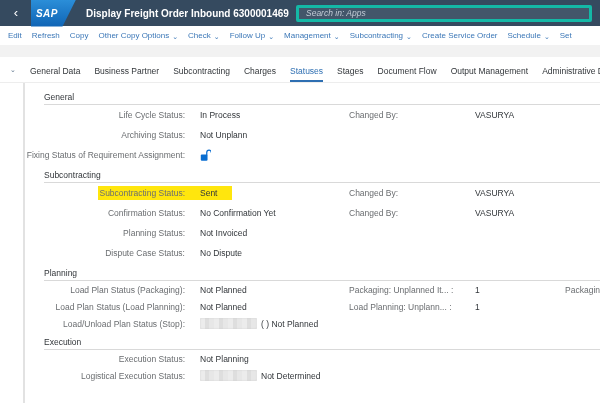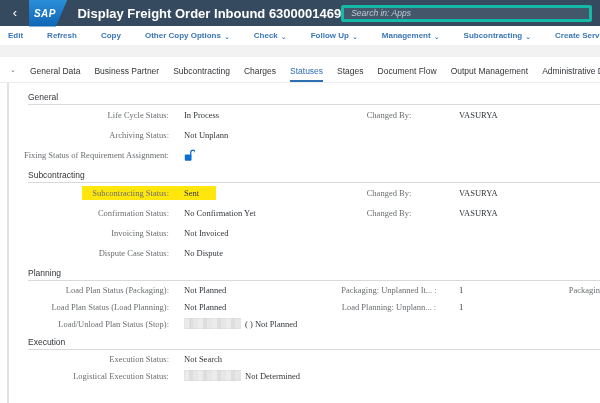--- a/index.html
+++ b/index.html
@@ -9,55 +9,55 @@
 
   
   .shell { flex:0 0 26px; height:26px; background:var(--shell-bg,#354a5f);
     display:flex; align-items:center; padding:0 8px 0 10px; }
   .back { color:#fff; font-size:13px; line-height:1; width:12px; text-align:center;
     cursor:pointer; margin-right:9px; margin-top:-1px; }
   .logo { width:45px; height:27px; background:linear-gradient(180deg,#2b8ed8,#0f64b5);
     clip-path:polygon(0 0,100% 0,70% 100%,0 100%); color:#fff; font-weight:bold;
     font-style:italic; font-size:10px; letter-spacing:.4px; display:flex;
     align-items:center; padding-left:5px; }
-  .shell-title { color:#fff; font-weight:bold; font-size:13px; margin-left:10px; white-space:nowrap; }
+  .shell-title { color:#fff; font-weight:bold; font-size:10px; margin-left:10px; white-space:nowrap; }
   .search { margin-left:auto; width:296px; height:17px; background:rgba(255,255,255,.07);
     border:3px solid #14b8a6; border-radius:2px; color:#fff; font-size:8.5px;
     font-style:italic; padding:0 7px; outline:none;
     font-family:"Liberation Sans","DejaVu Sans",sans-serif; }
   .search::placeholder { color:#c3ccd6; font-style:italic; }
 
   
   .toolbar { flex:0 0 19px; height:19px; display:flex; align-items:center;
-    padding:0 8px; gap:24px; white-space:nowrap; overflow:hidden; font-size:8px;font-weight:bold; }
+    padding:0 8px; gap:10px; white-space:nowrap; overflow:hidden; font-size:8px; }
   .tb { color:var(--link,#3b77b7); cursor:pointer; display:inline-flex; align-items:center; gap:3px; }
   .chev { font-size:7px; line-height:1; margin-top:1px; }
 
   .substrip { flex:0 0 12px; height:12px; background:#f2f2f2; }
 
   
   .tabs { flex:0 0 26px; height:26px; display:flex; align-items:flex-end; gap:14px;
     padding-left:10px; border-bottom:1px solid #ededed; white-space:nowrap;
     overflow:hidden; font-size:8.5px; }
   .tabchev { color:#5b738b; font-size:7px; padding-bottom:8px; cursor:pointer; }
   .tab { color:#32363a; padding-bottom:6px; cursor:pointer; }
   .tab.active { color:var(--tab-active,#2e6fb2); border-bottom:2px solid var(--tab-active,#2e6fb2); padding-bottom:4px; }
 
   
-  .content { flex:1; border-left:2px solid #e2e2e2; margin-left:7px; padding-top:4px;
+  .content { flex:1; border-left:2px solid #e2e2e2; margin-left:23px; padding-top:4px;
     overflow:hidden; font-size:8.5px; }
   .sec-h { height:16px; line-height:16px; margin-top:2px; margin-left:19px;
     border-bottom:1px solid #d9d9d9; color:#32363a; }
-  .row { height:20px; display:flex; align-items:center; position:relative;font-family:Liberation Serif, serif; }
+  .row { height:20px; display:flex; align-items:center; position:relative; }
   .sec-planning .row, .sec-execution .row { height:17px; }
   .row > span { position:relative; z-index:1; }
   .lbl  { flex:0 0 160px; text-align:right; color:var(--label,#6a6d70); white-space:nowrap; }
   .val  { flex:0 0 164px; padding-left:15px; color:#32363a; display:flex;
     align-items:center; gap:4px; white-space:nowrap; }
-  .rlbl { flex:0 0 112px; text-align:center; color:var(--label,#6a6d70); white-space:nowrap; }
+  .rlbl { flex:0 0 112px; text-align:left; color:var(--label,#6a6d70); white-space:nowrap; }
   .rval { flex:0 0 90px; padding-left:14px; color:#32363a; white-space:nowrap; }
   .frlbl { flex:1; text-align:right; color:var(--label,#6a6d70); overflow:hidden; white-space:nowrap; }
   .row.hl::before { content:""; position:absolute; left:73px; top:3px; height:14px;
     width:134px; background:var(--highlight,#ffe60d); z-index:0; }
   .unlock { display:inline-flex; }
   .unlock svg { display:block; }
   .redact { display:inline-block; width:57px; height:11px; border-radius:1px;
     background:repeating-linear-gradient(90deg,#ececec 0 5px,#dedede 5px 9px,#e7e7e7 9px 14px);
     box-shadow:inset 0 0 2px #cfcfcf; }
 </style>
@@ -173,21 +173,21 @@
       </div>
       <div class="row">
         <span class="lbl">Confirmation Status:</span>
         <span class="val">
             <span>No Confirmation Yet</span>
           </span>
         <span class="rlbl">Changed By:</span>
         <span class="rval">VASURYA</span>
       </div>
       <div class="row">
-        <span class="lbl">Invoicing Status:</span>
+        <span class="lbl">Planning Status:</span>
         <span class="val">
             <span>Not Invoiced</span>
           </span>
       </div>
       <div class="row">
         <span class="lbl">Dispute Case Status:</span>
         <span class="val">
             <span>No Dispute</span>
           </span>
       </div>
@@ -219,21 +219,21 @@
           <span>( ) Not Planned</span>
         </span>
       </div>
     </section>
 
     <section class="sec-execution">
       <div class="sec-h">Execution</div>
       <div class="row">
         <span class="lbl">Execution Status:</span>
         <span class="val">
-            <span>Not Search</span>
+            <span>Not Planning</span>
           </span>
       </div>
       <div class="row">
         <span class="lbl">Logistical Execution Status:</span>
         <span class="val">
           <span class="redact"></span>
           <span>Not Determined</span>
         </span>
       </div>
     </section>

